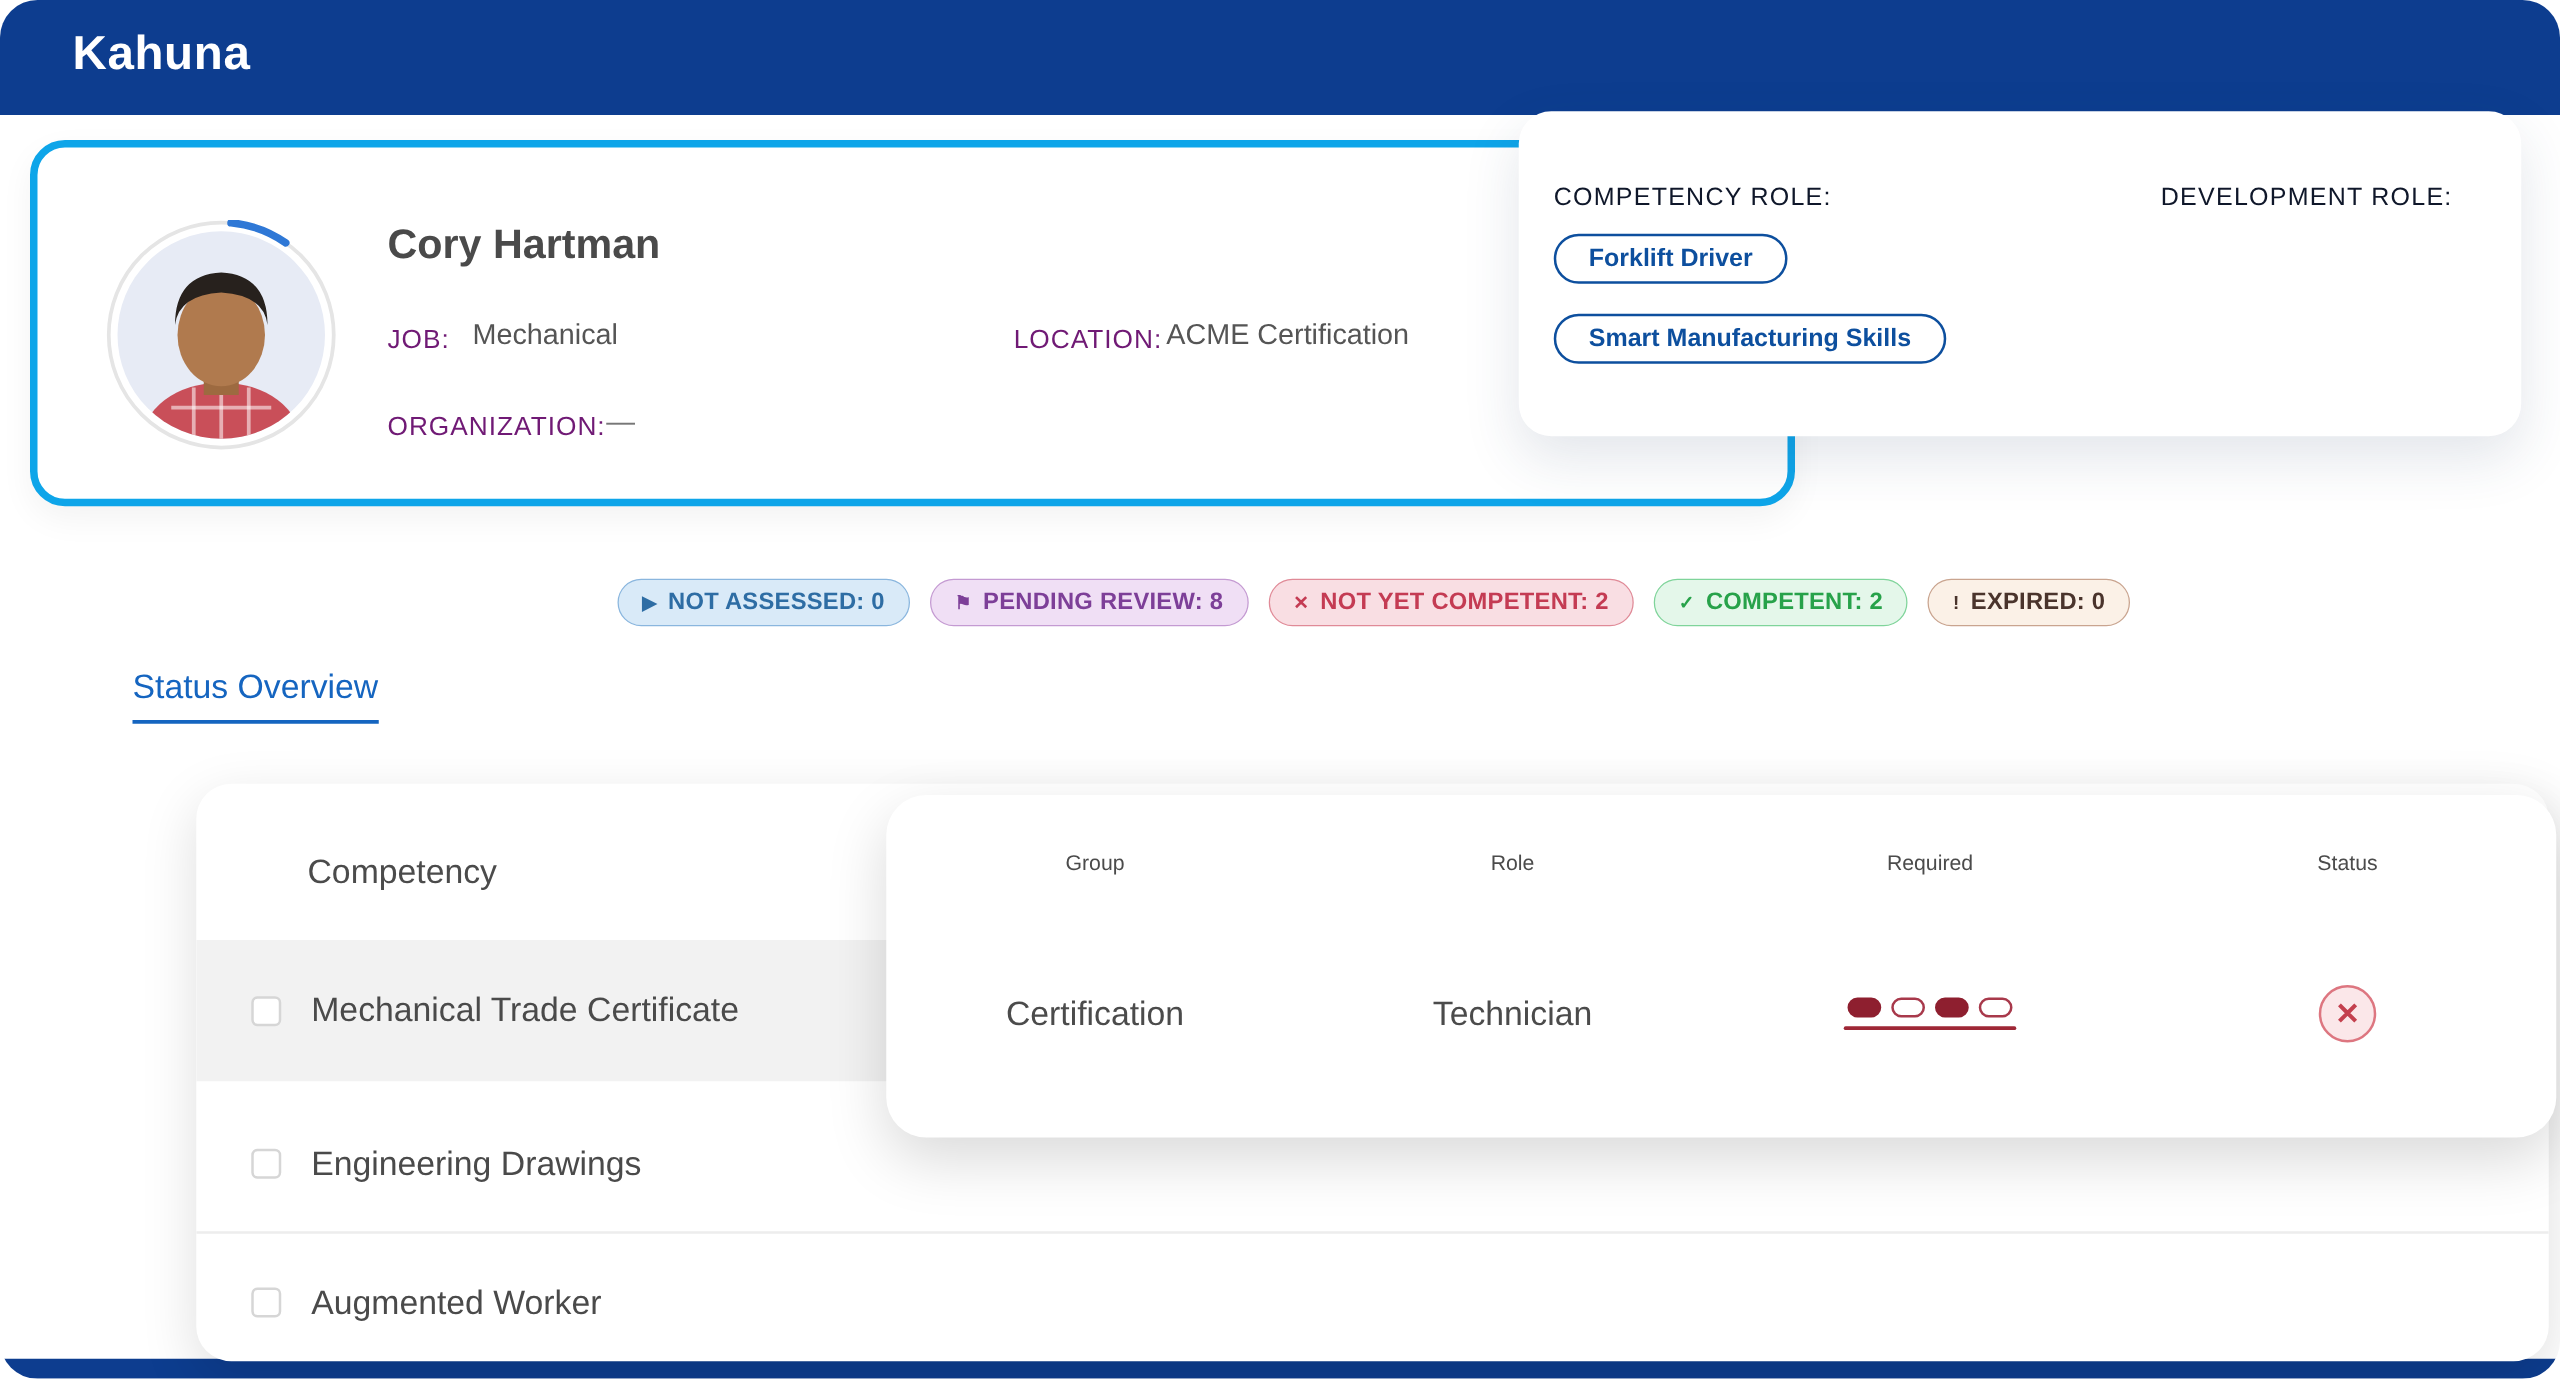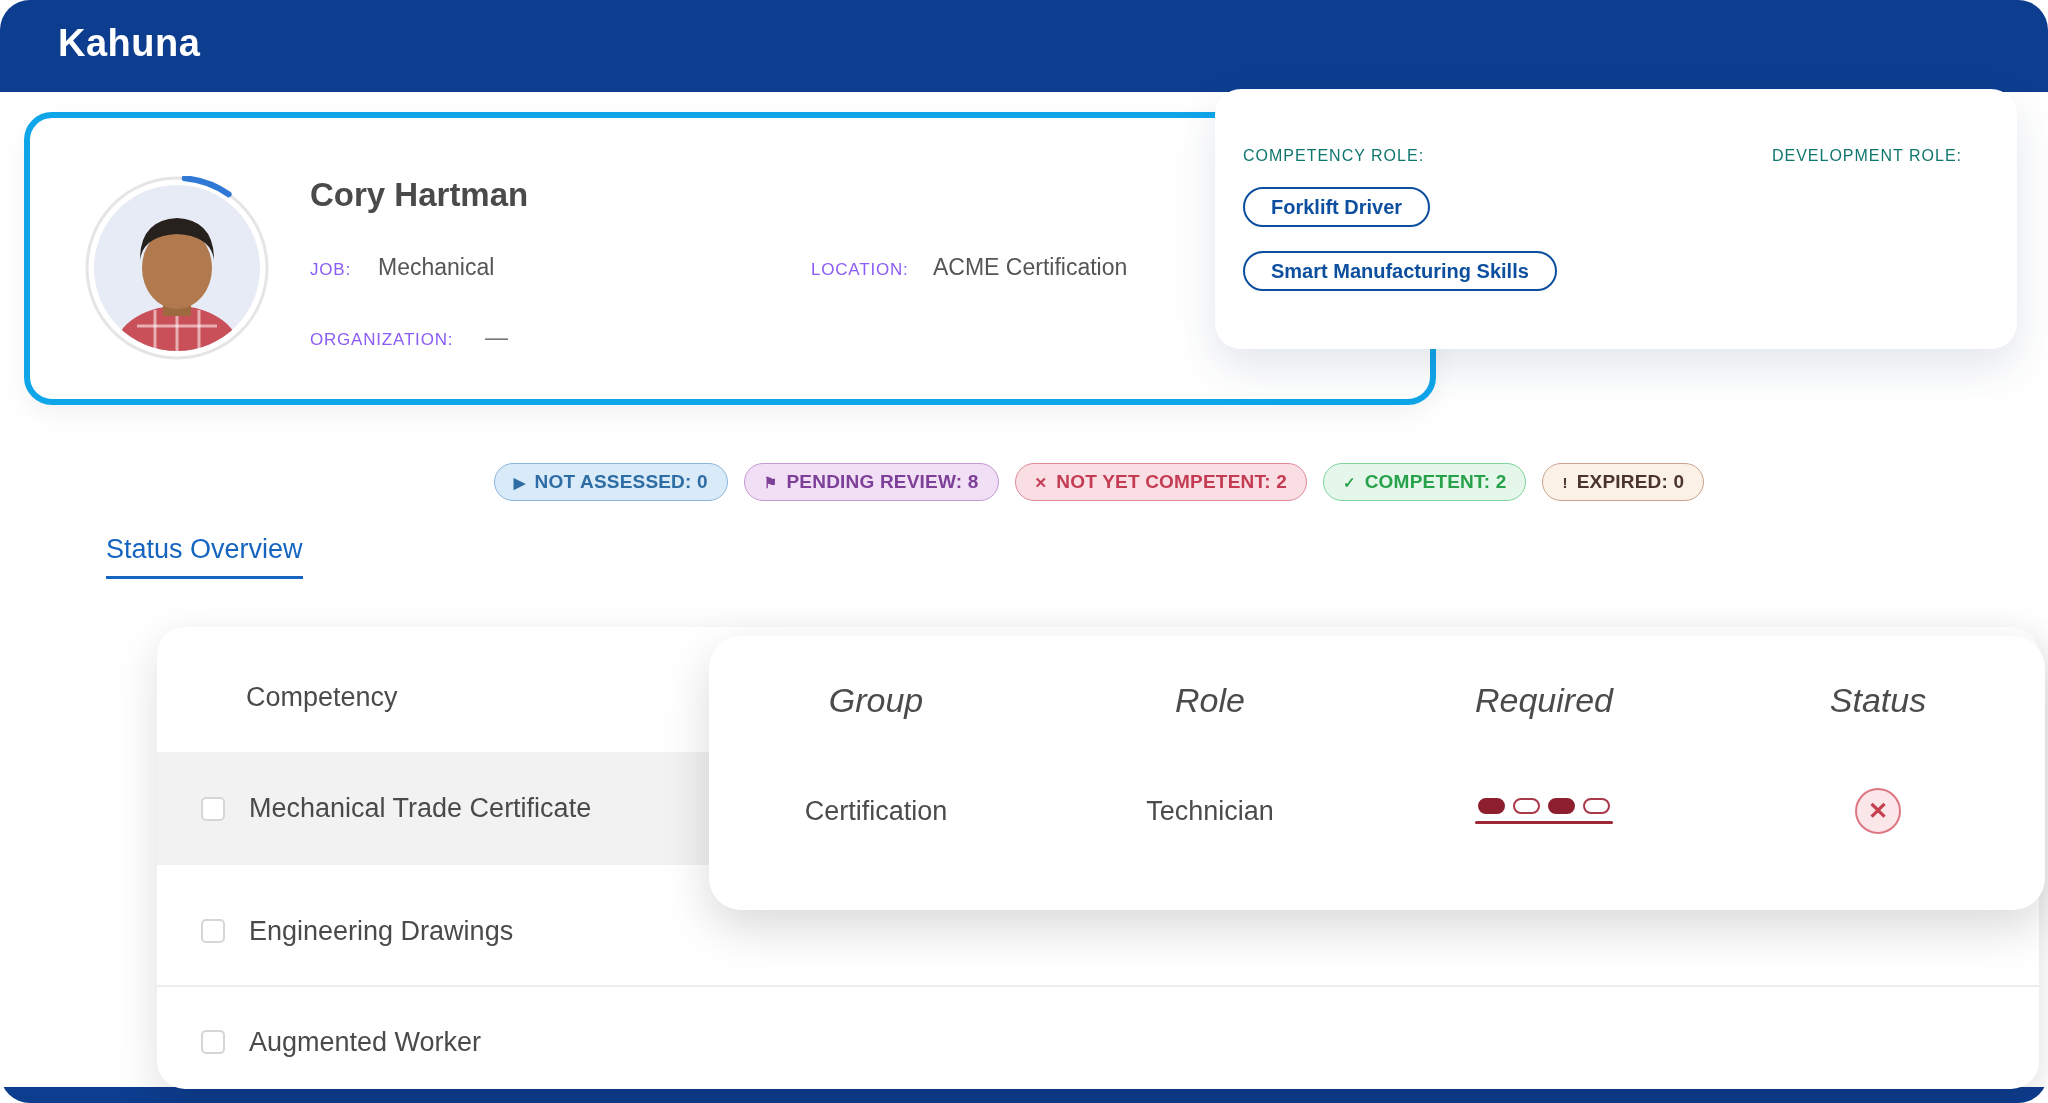--- a/index.html
+++ b/index.html
@@ -11,33 +11,33 @@
   .brand { position:absolute; left:58px; top:22px; font-size:38px; font-weight:700; color:#ffffff; letter-spacing:0.5px; }
 
   
   .bottom-strip { position:absolute; left:0; right:0; bottom:0; height:16px; background:#0d3d8f; z-index:1; }
 
   
   .profile-card { position:absolute; left:24px; top:112px; width:1412px; height:293px; background:#fff;
       border:6px solid #0ea5e9; border-radius:28px; box-shadow:0 10px 26px rgba(0,0,0,0.05); z-index:2; }
   .avatar { position:absolute; left:55px; top:58px; width:184px; height:184px; }
   .profile-name { position:absolute; left:280px; top:58px; font-size:33px; font-weight:700; color:#4a4a4a; }
-  .info-label { position:absolute; color:#8b5cf6; font-size:17px; letter-spacing:0.8px; }
+  .info-label { position:absolute; color:#701a75; font-size:21px; letter-spacing:0.8px; }
   .info-value { position:absolute; color:#555555; font-size:23px; }
   .lbl-job { left:280px; top:142px; }
   .val-job { left:348px; top:136px; }
   .lbl-loc { left:781px; top:142px; }
   .val-loc { left:903px; top:136px; }
   .lbl-org { left:280px; top:212px; }
   .val-org { left:455px; top:206px; color:#777; }
 
   
   .roles-panel { position:absolute; left:1215px; top:89px; width:802px; height:260px; background:#fff;
       border-radius:26px; box-shadow:0 18px 44px rgba(40,60,100,0.13); z-index:3; }
-  .role-label { position:absolute; font-size:16px; color:#0f766e; letter-spacing:1px; }
+  .role-label { position:absolute; font-size:20px; color:#0f172a; letter-spacing:1px; }
   .role-label.comp { left:28px; top:58px; }
   .role-label.dev  { right:55px; top:58px; }
   .pill-row { position:absolute; left:28px; display:flex; gap:18px; }
   .pill-row.r1 { top:98px; }
   .pill-row.r2 { top:162px; }
   .pill { height:40px; border-radius:21px; border:2px solid #0d4f9e; color:#0d4f9e; font-size:20px; font-weight:600;
       display:flex; align-items:center; padding:0 26px; background:#fff; white-space:nowrap; cursor:pointer;text-align:right; }
   .pill.filled { background:#0d4f9e; color:#fff; }
 
   
@@ -69,21 +69,21 @@
   .t-row.r3 { top:363px; height:104px; }
   .separator { position:absolute; left:0; top:358px; width:100%; height:2px; background:#ededed; }
   .checkbox { width:24px; height:24px; border:2px solid #d6d6d6; border-radius:5px; background:#fff; flex:0 0 auto; cursor:pointer; }
   .row-label { font-size:27px; color:#4a4a4a; }
 
   
   .detail-card { position:absolute; left:709px; top:636px; width:1336px; height:274px; background:#fff;
       border-radius:32px; box-shadow:0 18px 48px rgba(0,0,0,0.15); z-index:3; }
   .detail-header, .detail-row { position:absolute; left:0; width:100%; display:grid;
       grid-template-columns:repeat(4,1fr); justify-items:center; align-items:center; }
-  .detail-header { top:45px; font-size:34px; color:#4b4b4b;font-style:italic; }
+  .detail-header { top:45px; font-size:17px; color:#4b4b4b; }
   .detail-row { top:152px; font-size:27px; color:#4b4b4b; }
 
   .req { display:flex; flex-direction:column; align-items:center; gap:7px; }
   .req-pills { display:flex; gap:8px; }
   .req-pill { width:27px; height:16px; border-radius:8px; border:2px solid #a8394b; background:#fff; }
   .req-pill.filled { background:#8e1f2f; border-color:#8e1f2f; }
   .req-underline { width:138px; height:3px; background:#9e2736; border-radius:2px; }
 
   .status-x { width:46px; height:46px; border-radius:50%; background:#fbe7e9; border:2px solid #dd7680;
       color:#c4404e; display:flex; align-items:center; justify-content:center; font-size:24px; font-weight:700; cursor:pointer; }

